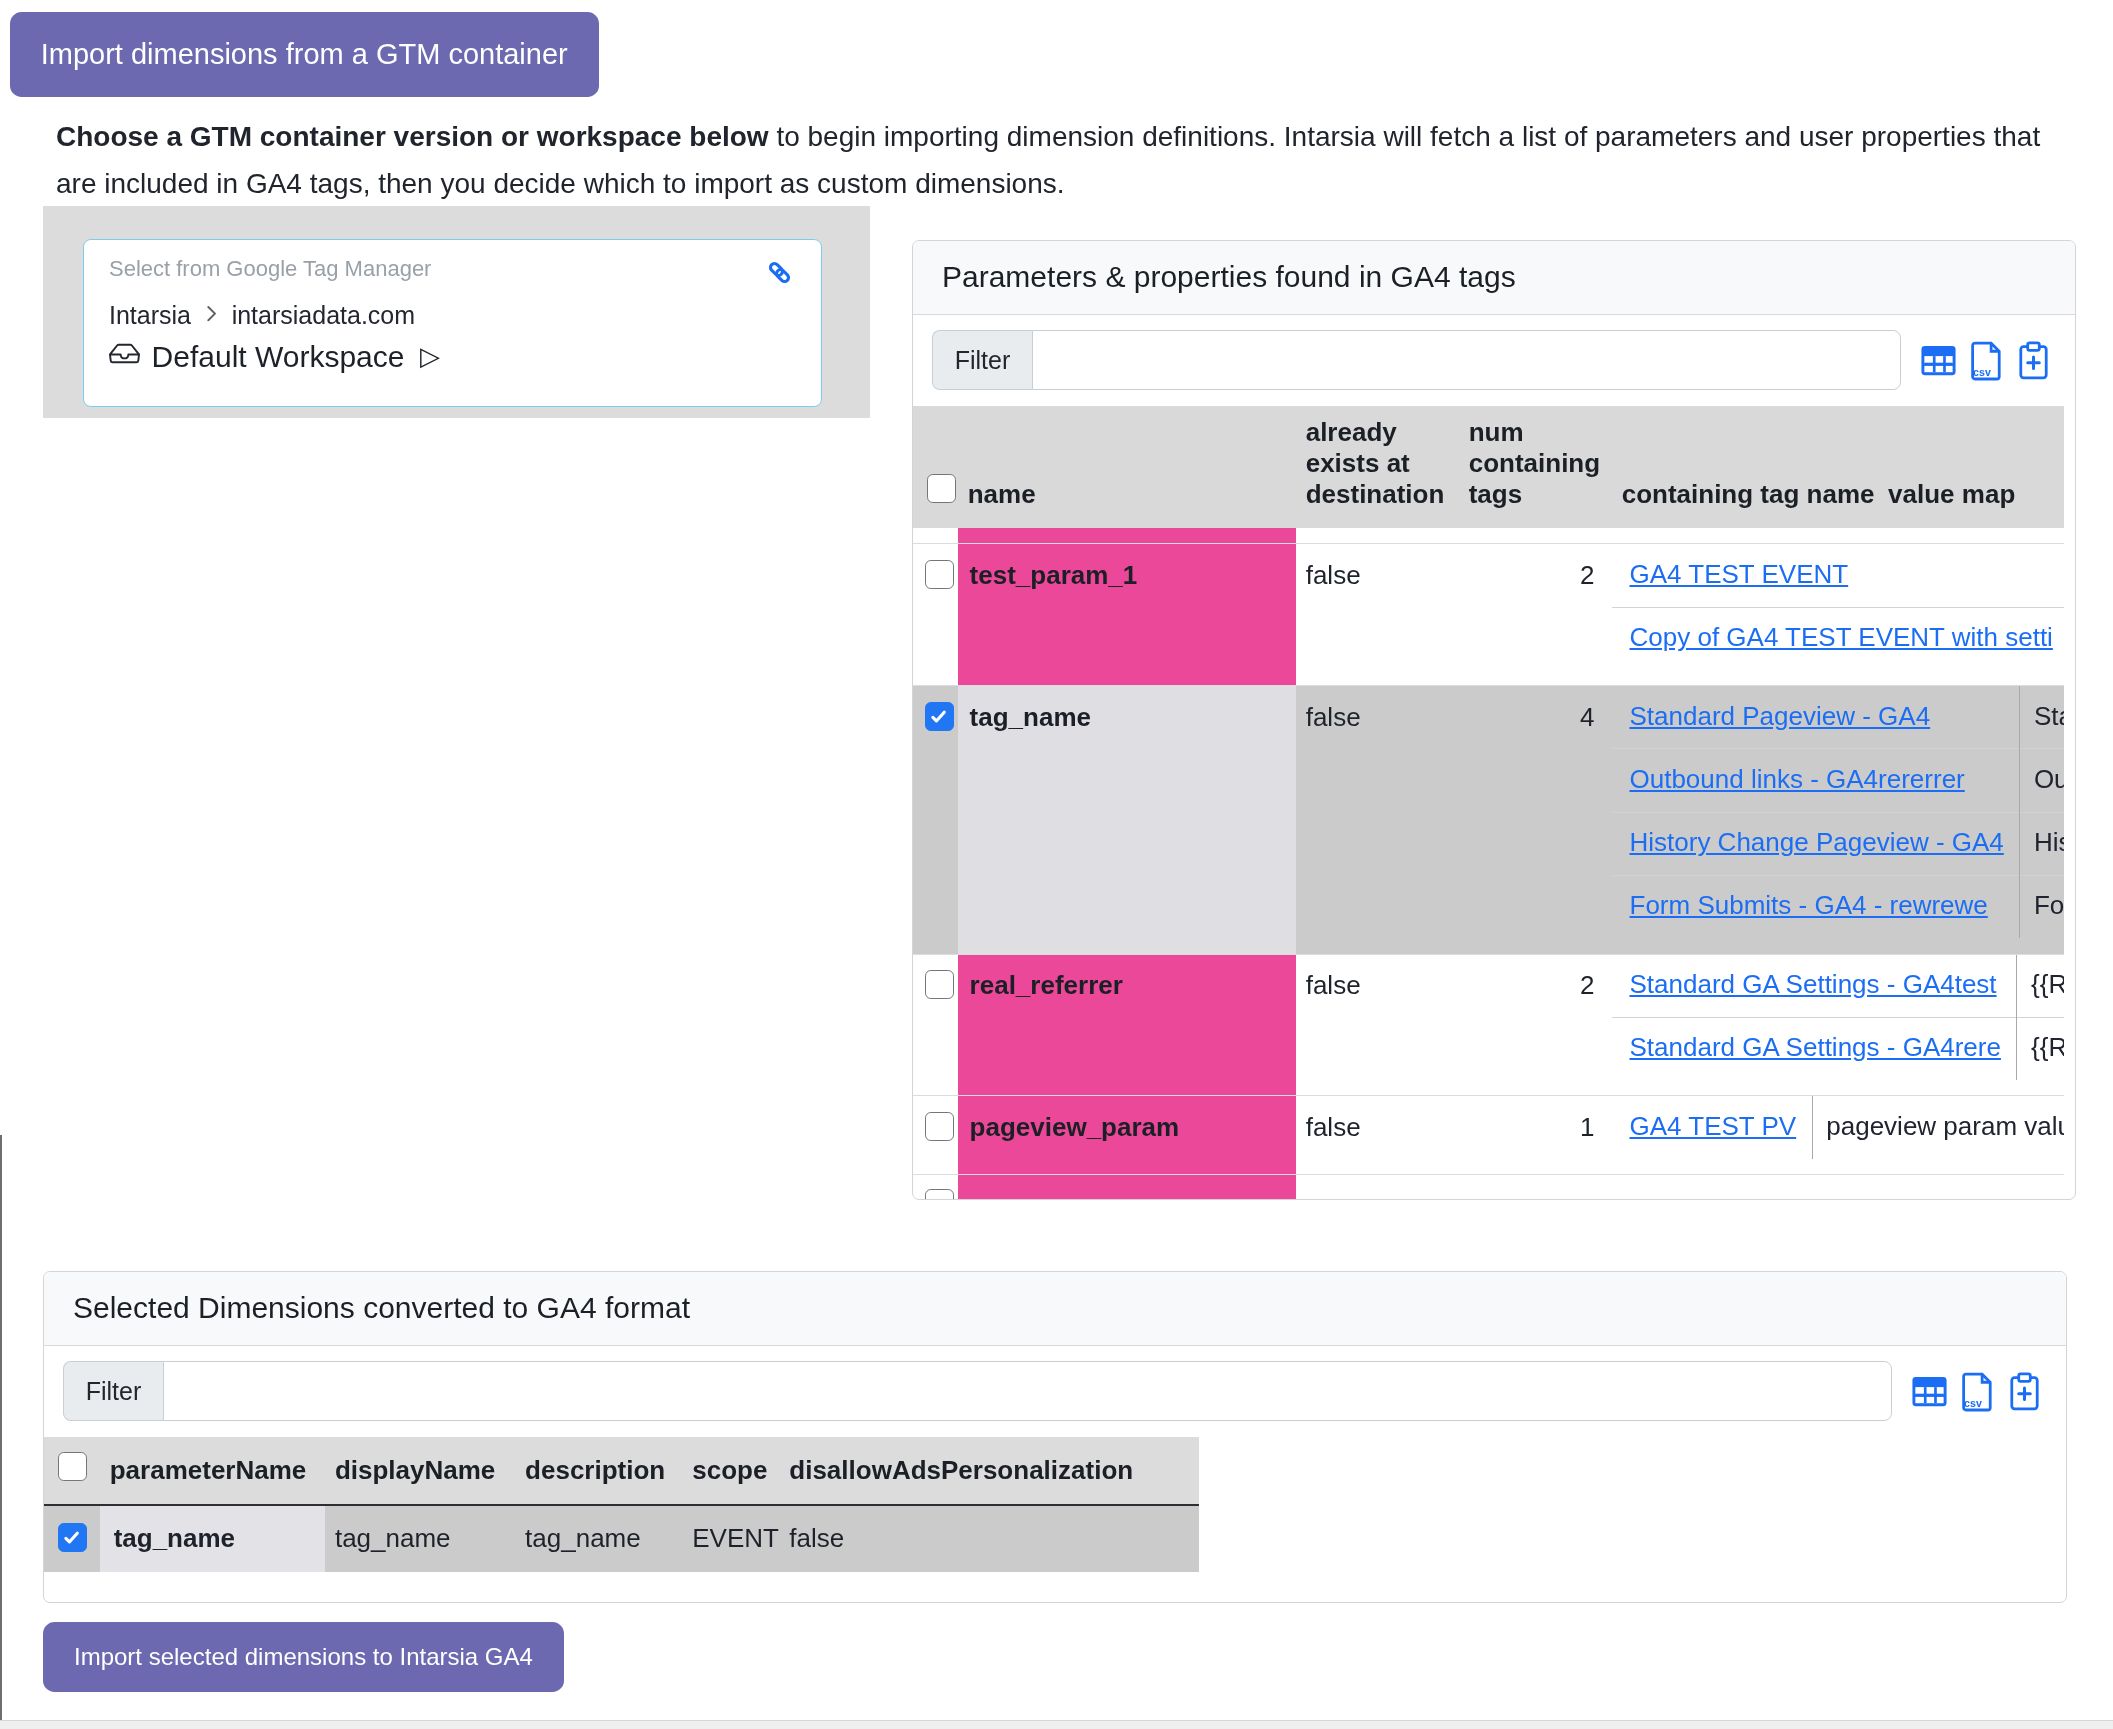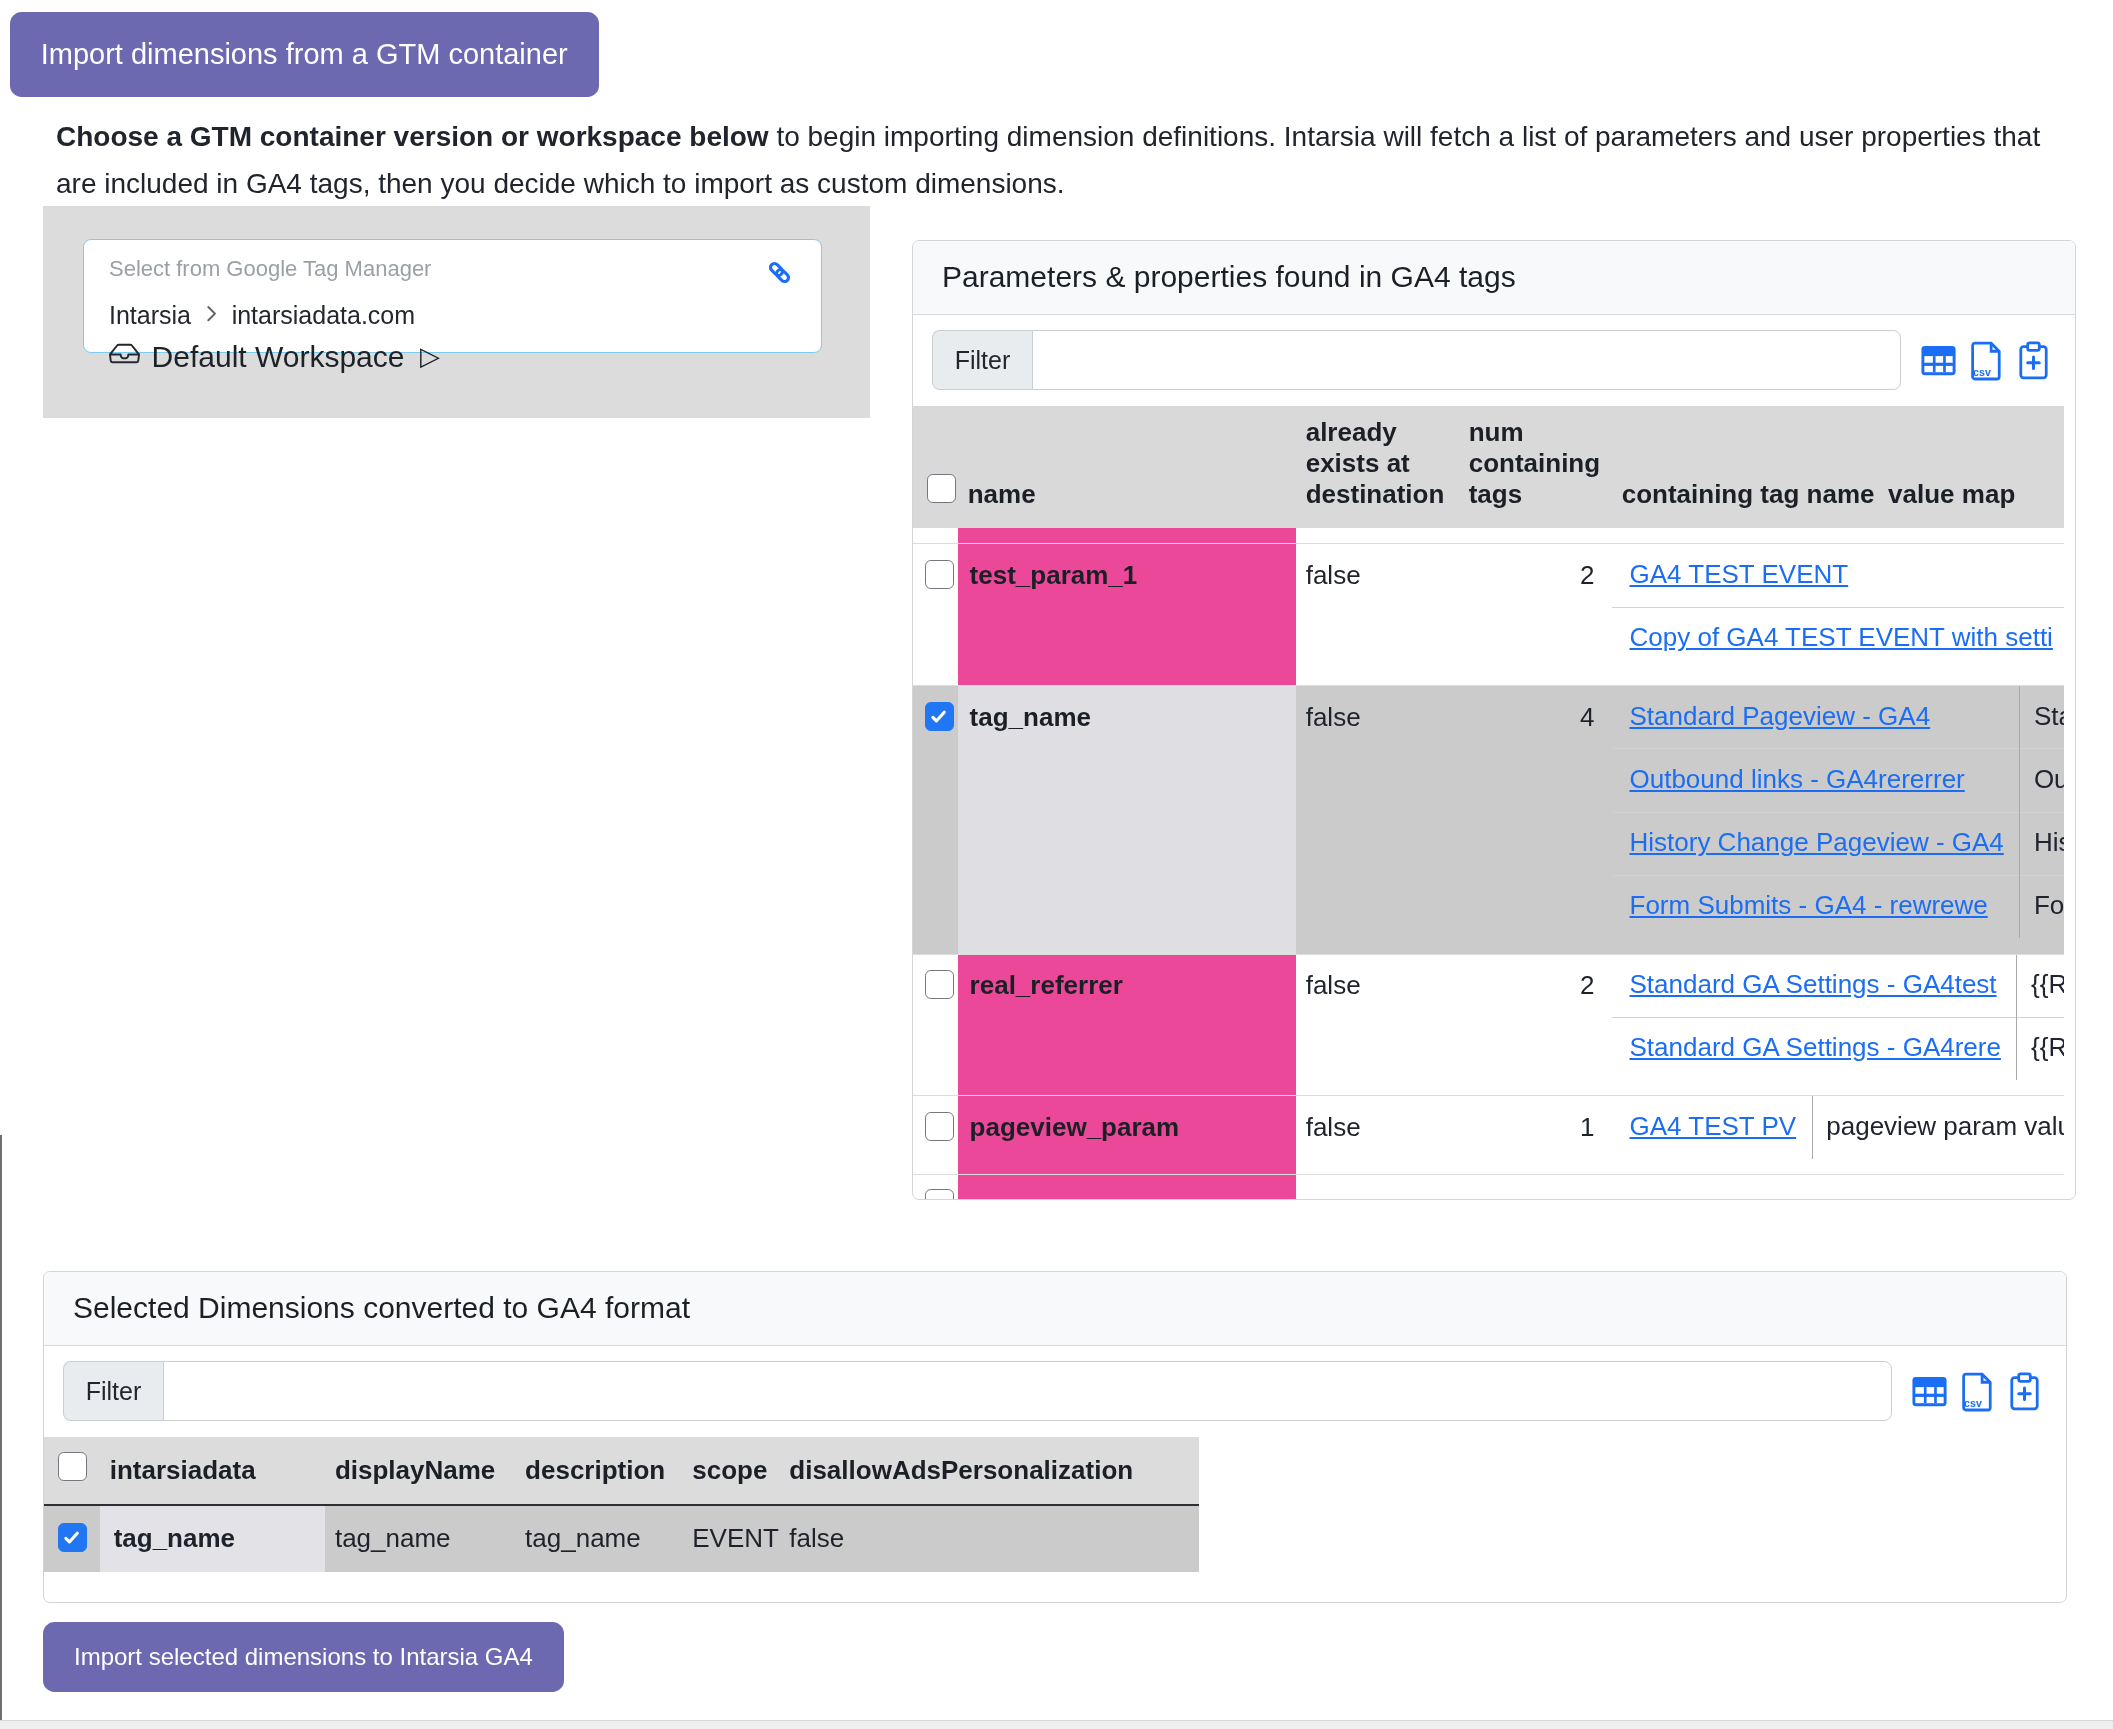--- a/index.html
+++ b/index.html
@@ -11,21 +11,21 @@
     padding:0 31px;cursor:pointer;}
   #btn-top{left:9.7px;top:11.6px;height:85px;}
   #btn-bottom{left:43px;top:1622px;height:70px;font-size:24px;text-align:right;}
 
   
   .intro{position:absolute;left:56px;top:113px;width:2024px;font-size:28px;line-height:47px;color:#20242c;}
   .intro b{font-weight:700;}
 
   
   .gtm-box{position:absolute;left:43px;top:206px;width:827px;height:212px;background:#dcdcdc;}
-  .gtm-card{position:absolute;left:40px;top:33px;width:739px;height:114px;background:#fff;
+  .gtm-card{position:absolute;left:40px;top:33px;width:739px;height:168px;background:#fff;
     border:1.9px solid #7bcdf0;border-radius:7.8px;padding:15.5px 25px;box-sizing:border-box;cursor:pointer;}
   .gtm-top{display:flex;justify-content:space-between;align-items:flex-start;}
   .gtm-label{font-size:22px;color:#99a0a8;}
   .gtm-crumb{margin-top:8.7px;font-size:25px;color:#23272f;display:flex;align-items:center;gap:9.7px;}
   .gtm-ws{margin-top:7.8px;font-size:30px;color:#1d2128;display:flex;align-items:center;gap:11.6px;}
   .tri{font-size:26px;margin-left:3.9px;color:#1d2128;}
 
   
   .panel{position:absolute;background:#fff;border:1px solid #d4d4d4;border-radius:7px;
     box-sizing:border-box;overflow:hidden;}
@@ -353,21 +353,21 @@
         <col style="width:56px">
         <col style="width:225px">
         <col style="width:190px">
         <col style="width:167px">
         <col style="width:97px">
         <col style="width:419px">
       </colgroup>
     <thead>
       <tr>
         <th style="padding-left:13.6px;"><span class="cb"></span></th>
-        <th>intarsiadata</th>
+        <th>parameterName</th>
         <th>displayName</th>
         <th>description</th>
         <th>scope</th>
         <th>disallowAdsPersonalization</th>
       </tr>
     </thead>
     <tbody>
         <tr class="sel">
           <td class="c-check"><span class="cb on">
               <svg viewBox="0 0 16 16" width="19.4" height="19.4">

